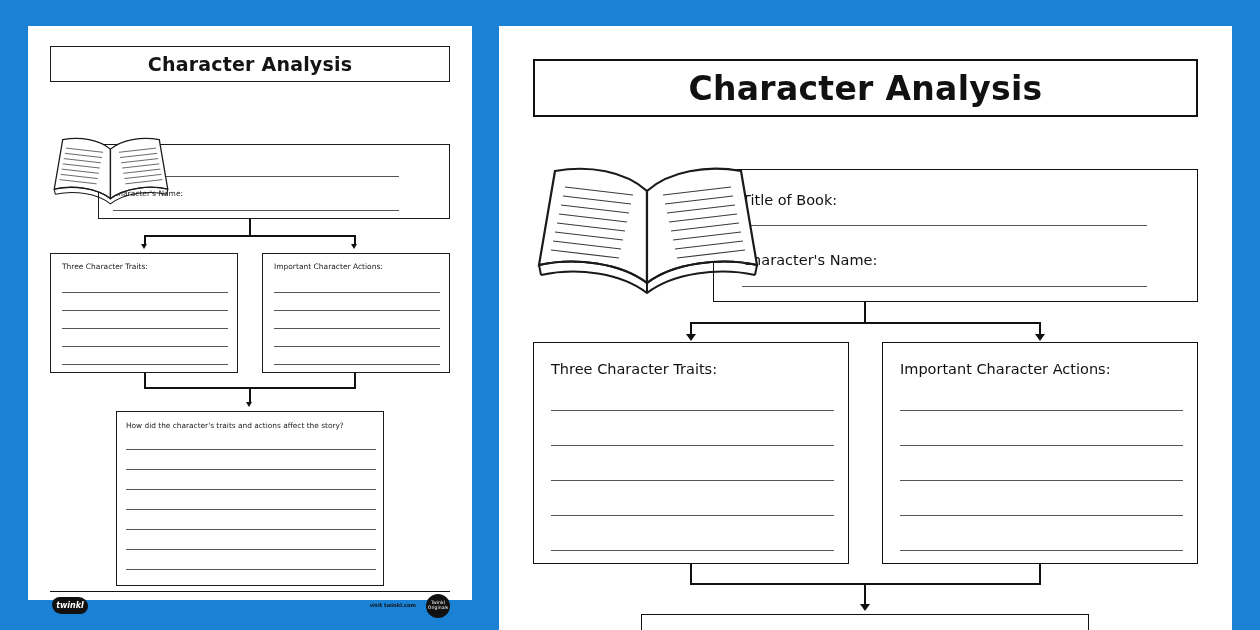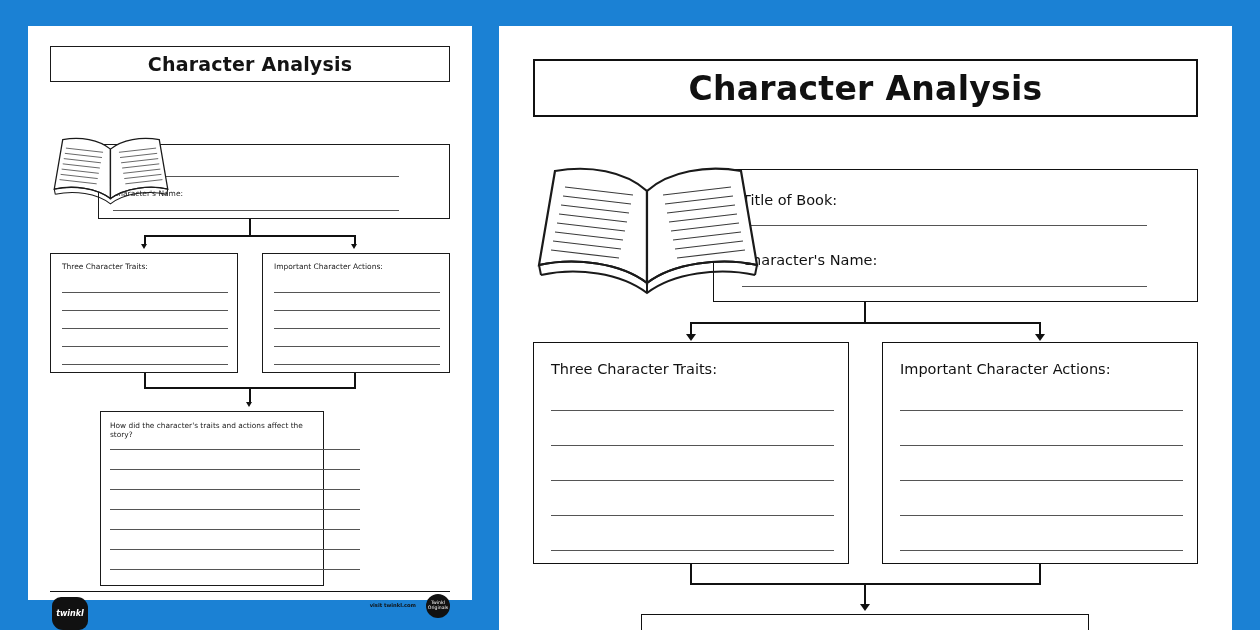--- a/index.html
+++ b/index.html
@@ -105,23 +105,23 @@
   }
   .trait-box-sm .rule {
     position: absolute;
     left: 11px;
     width: 166px;
     border-bottom: 0.9px solid #555;
   }
 
   .q-box-sm {
     position: absolute;
-    left: 50px;
+    left: 66px;
     top: 365px;
-    width: 224px;
+    width: 268px;
     height: 175px;
     border: 1.2px solid #1a1a1a;
     box-sizing: border-box;
   }
   .q-box-sm .lbl {
     position: absolute;
     left: 9px;
     top: 9px;
     font-size: 7.4px;
     color: #1a1a1a;
@@ -139,21 +139,21 @@
     top: 545px;
     width: 400px;
     height: 28px;
     border-top: 1.6px solid #111;
   }
   .twinkl-logo {
     position: absolute;
     left: 2px;
     top: 5px;
     width: 36px;
-    height: 33px;
+    height: 17px;
     background: #111;
     border-radius: 9px 11px 9px 11px;
     color: #fff;
     font-size: 8px;
     font-weight: bold;
     display: flex;
     align-items: center;
     justify-content: center;
     font-style: italic;
   }

